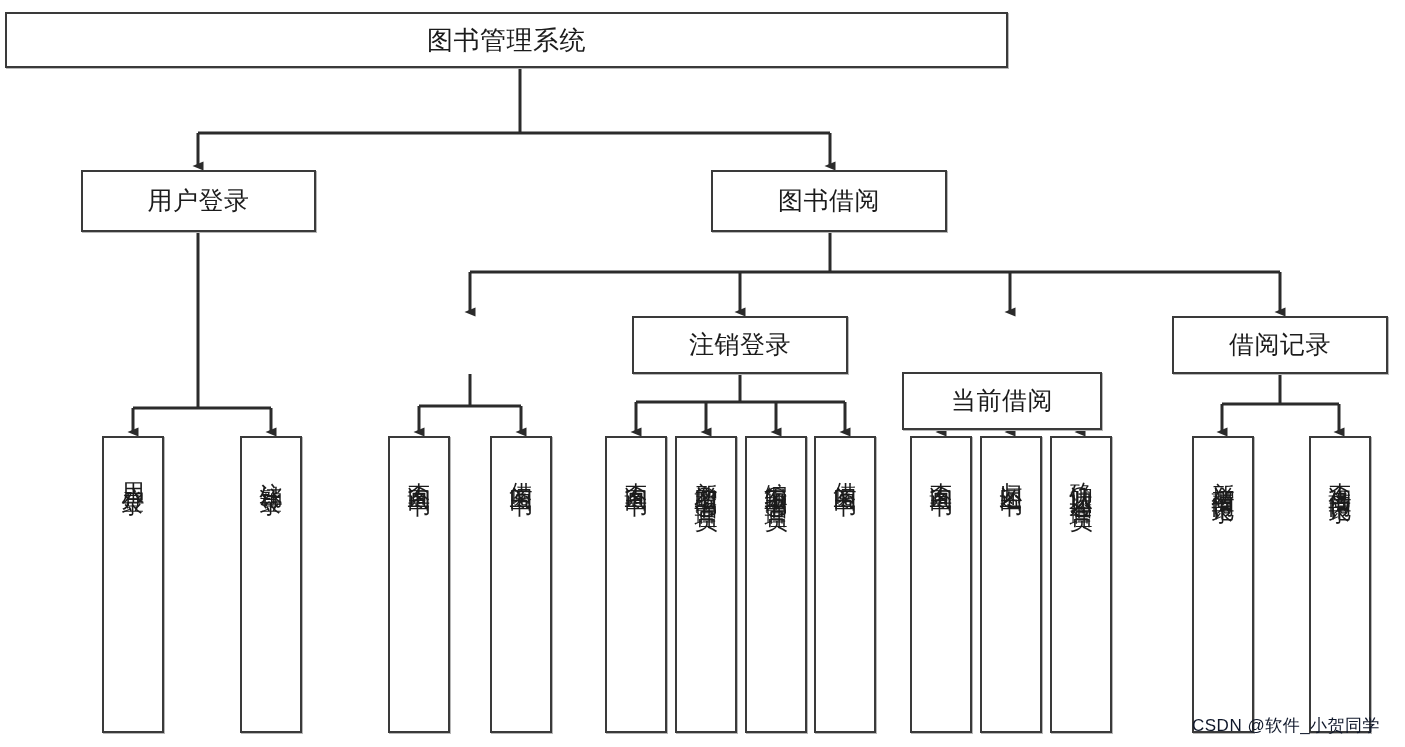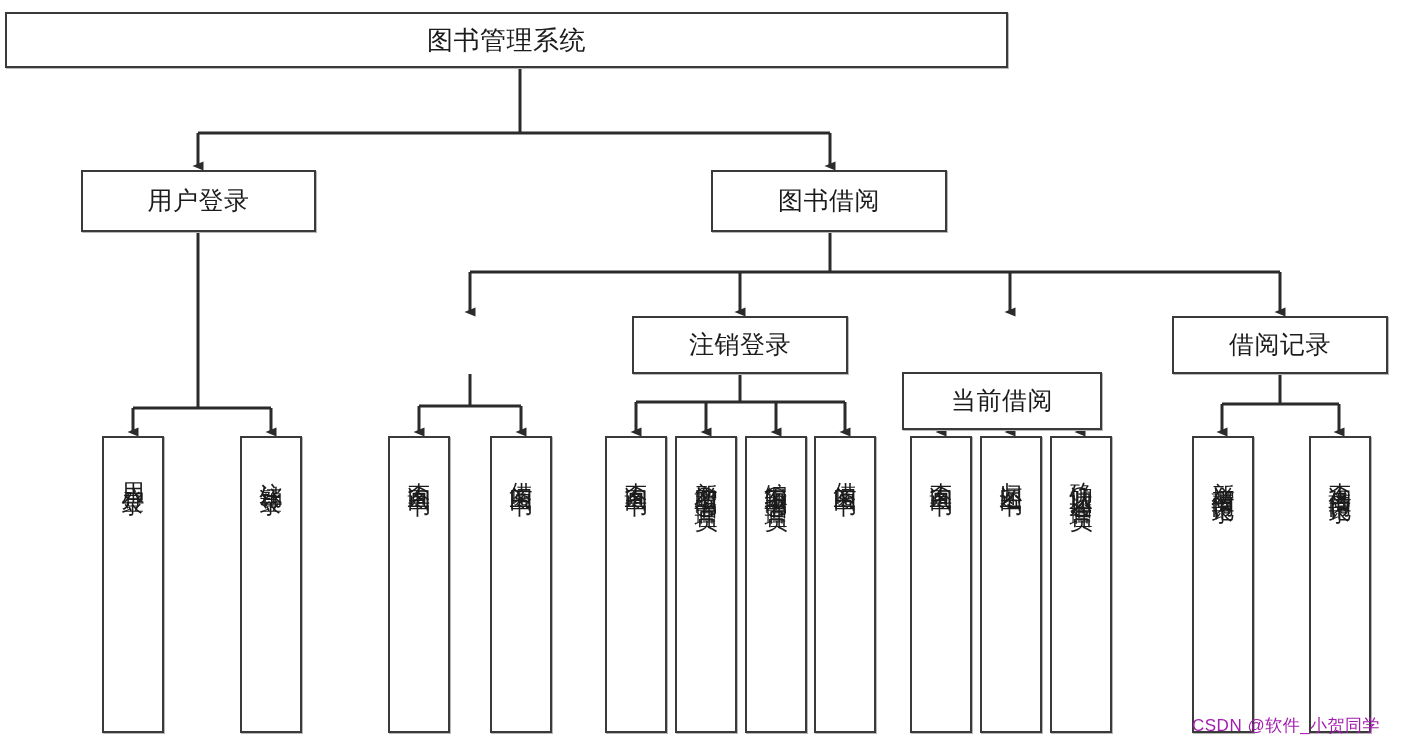--- a/index.html
+++ b/index.html
@@ -44,21 +44,21 @@
     font-size:23px;
     line-height:1.0;
     letter-spacing:4px;
     white-space:nowrap;
   }
 
   #watermark{
     position:absolute;
     left:1192px;top:714px;
     font-size:17px;
-    color:#a21caf;
+    color:#0f172a;
     white-space:nowrap;
     letter-spacing:0.5px;
     pointer-events:none;
   }
 </style>
 </head>
 <body>
 
 <div id="diagram-root">
 

